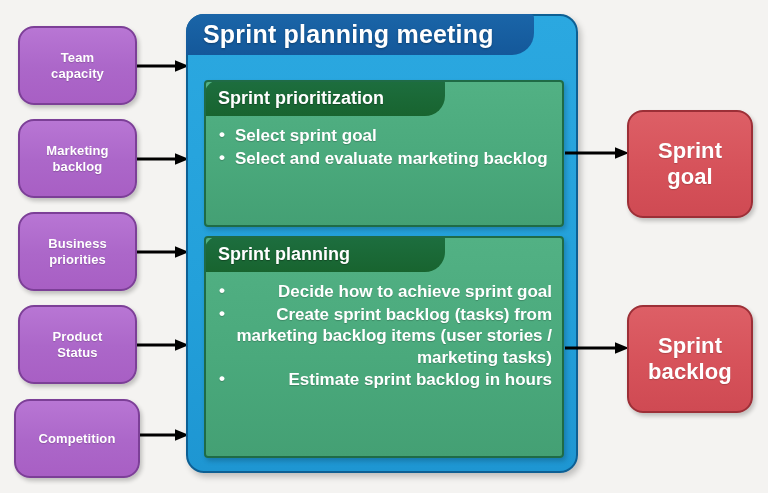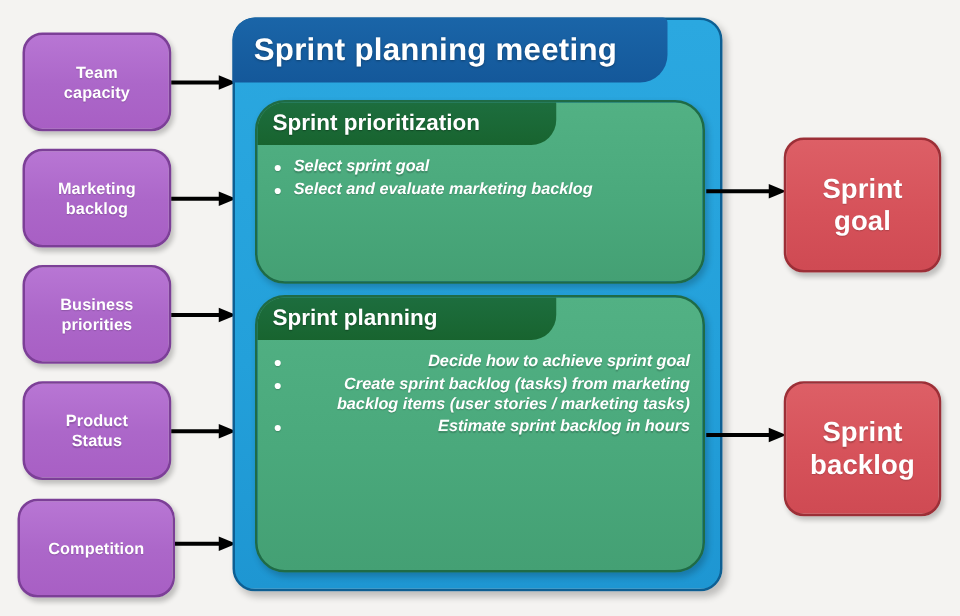--- a/index.html
+++ b/index.html
@@ -70,21 +70,21 @@
     border-radius: 18px;
     box-shadow: 3px 4px 6px rgba(0,0,0,.22);
   }
 
   
   #main-title-bar {
     position: absolute;
     left: -2px;
     top: -2px;
     width: 348px;
-    height: 52px;
+    height: 41px;
     box-sizing: border-box;
     background: linear-gradient(180deg,#1a65a8 0%,#14589a 100%);
     border-top-left-radius: 18px;
     border-bottom-right-radius: 22px;
     border-top-right-radius: 4px;
     display: flex;
     align-items: center;
   }
   #main-title-bar .title-text {
     color: #ffffff;
@@ -94,21 +94,21 @@
     letter-spacing: .2px;
     text-shadow: 0 1px 2px rgba(0,0,0,.3);
   }
 
   
   .panel {
     position: absolute;
     box-sizing: border-box;
     background: linear-gradient(180deg,#52b184 0%,#4aa97c 55%,#44a074 100%);
     border: 2px solid #1f6b46;
-    border-radius: 24px;
+    border-radius: 4px;
     box-shadow: 2px 3px 5px rgba(0,0,0,.2);
     overflow: hidden;
   }
   .panel-header {
     position: absolute;
     left: -2px;
     top: -2px;
     width: 241px;
     height: 36px;
     box-sizing: border-box;
@@ -134,27 +134,26 @@
     padding: 7px 10px 6px 12px;
   }
   ul.bullets {
     list-style: none;
     margin: 0;
     padding: 0;
   }
   ul.bullets > li {
     position: relative;
     color: #ffffff;
-    font-size: 13px;
+    font-size: 17px;
     font-weight: 600;
     line-height: 1.27;
     padding-left: 17px;
     margin-bottom: 1px;
     text-shadow: 0 1px 1px rgba(0,0,0,.2);
-    font-style: italic;
   }
   ul.bullets > li::before {
     content: "\2022";
     position: absolute;
     left: 1px;
     top: -1px;
     font-size: 17px;
     color: #ffffff;
   }
 

